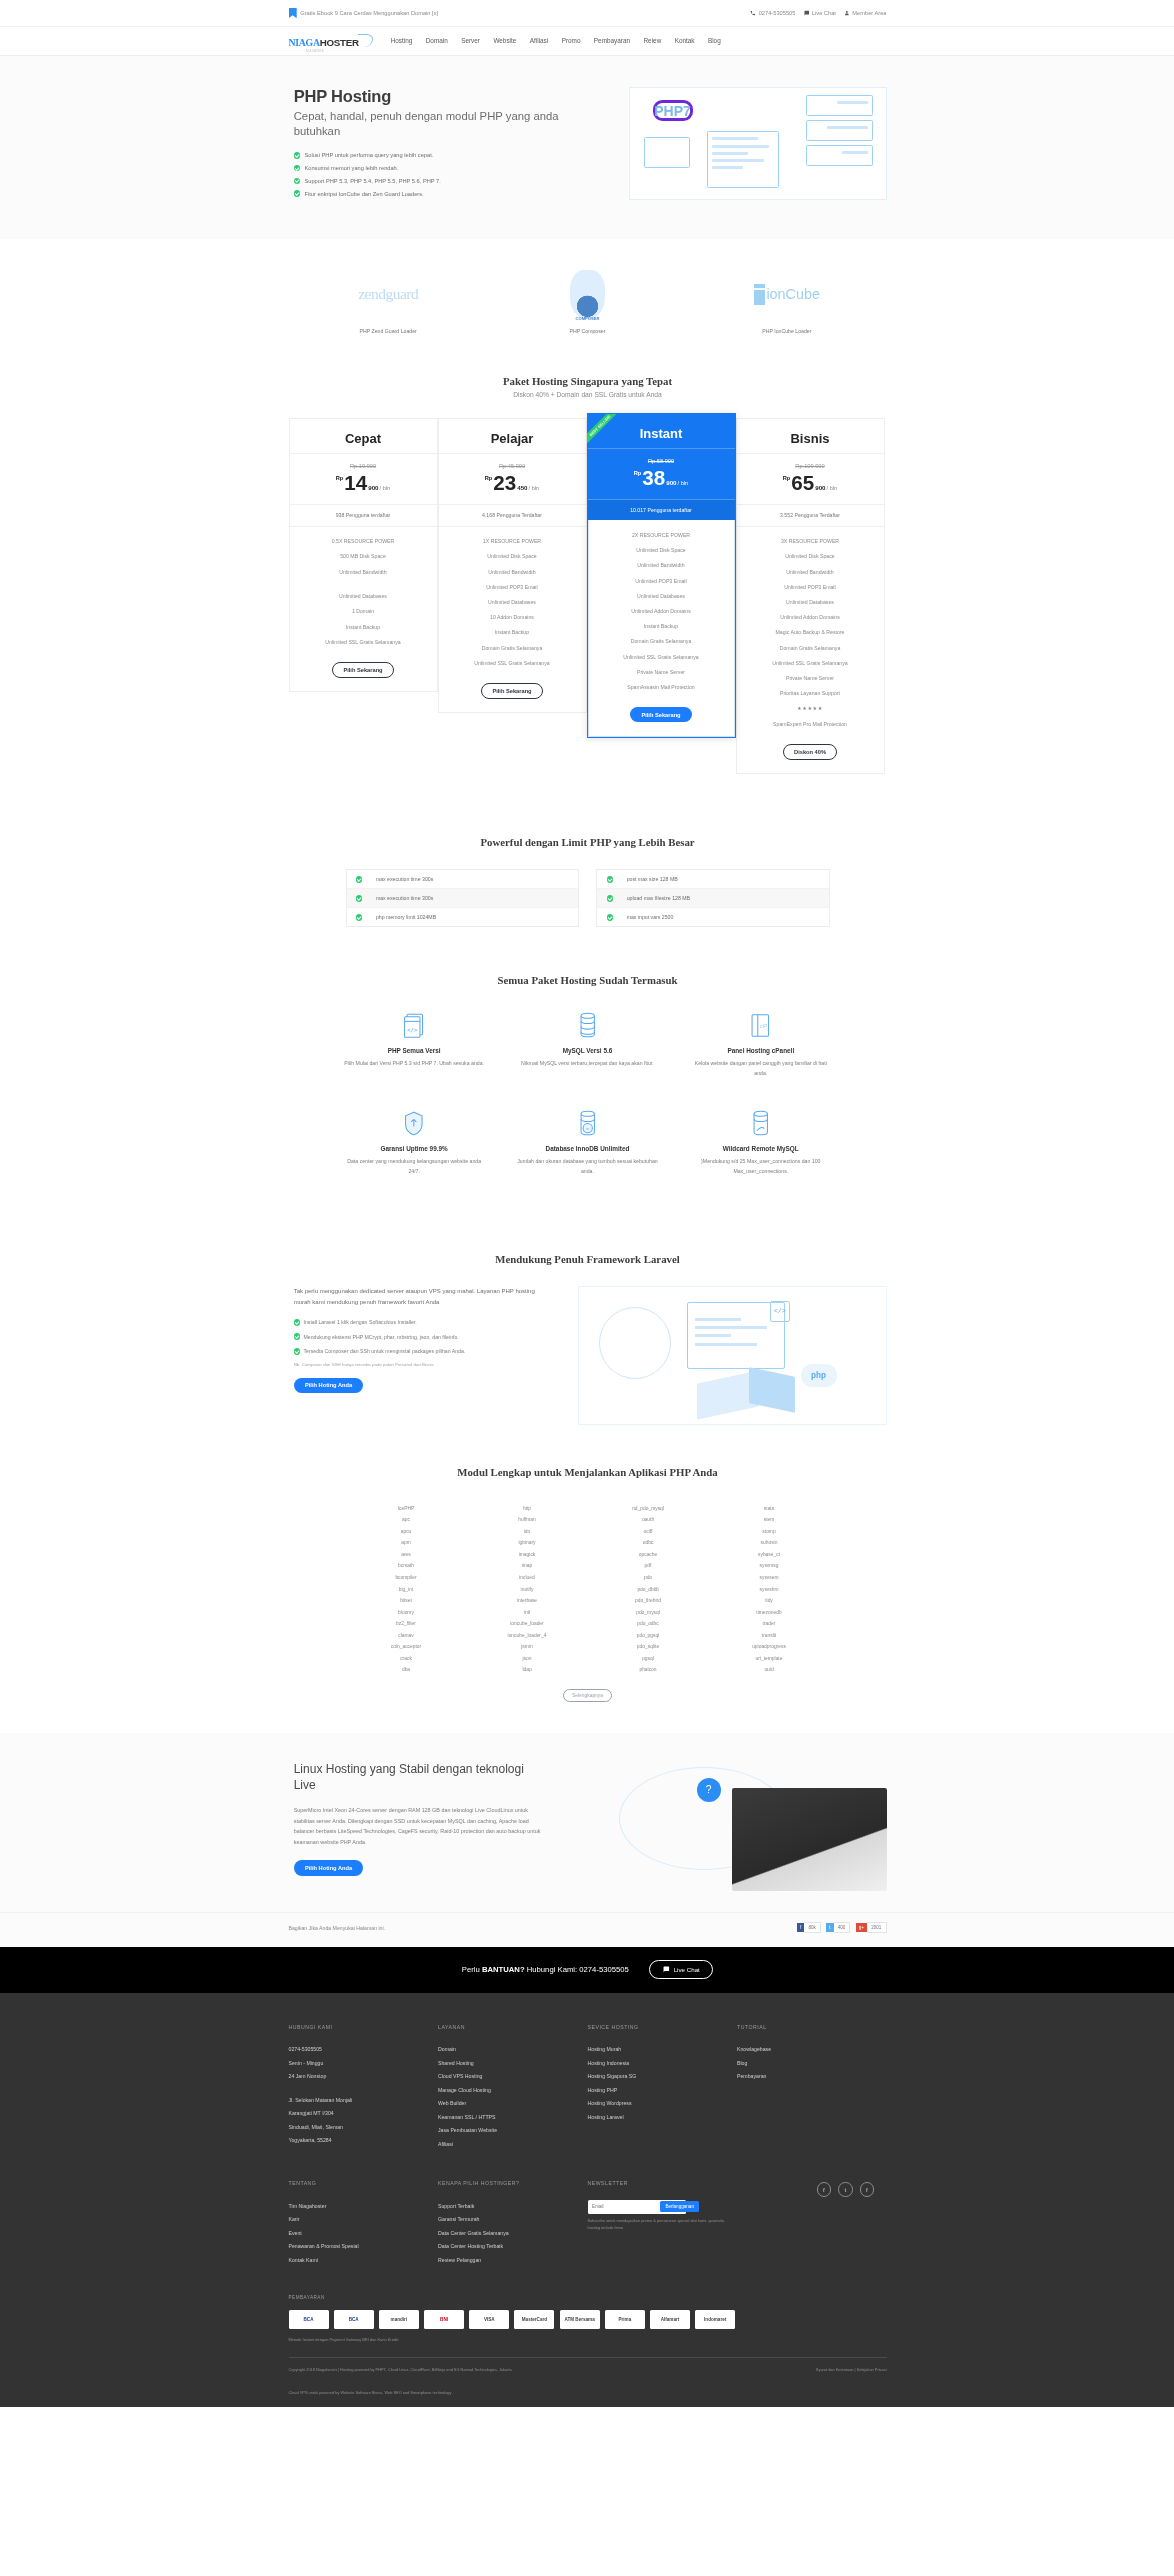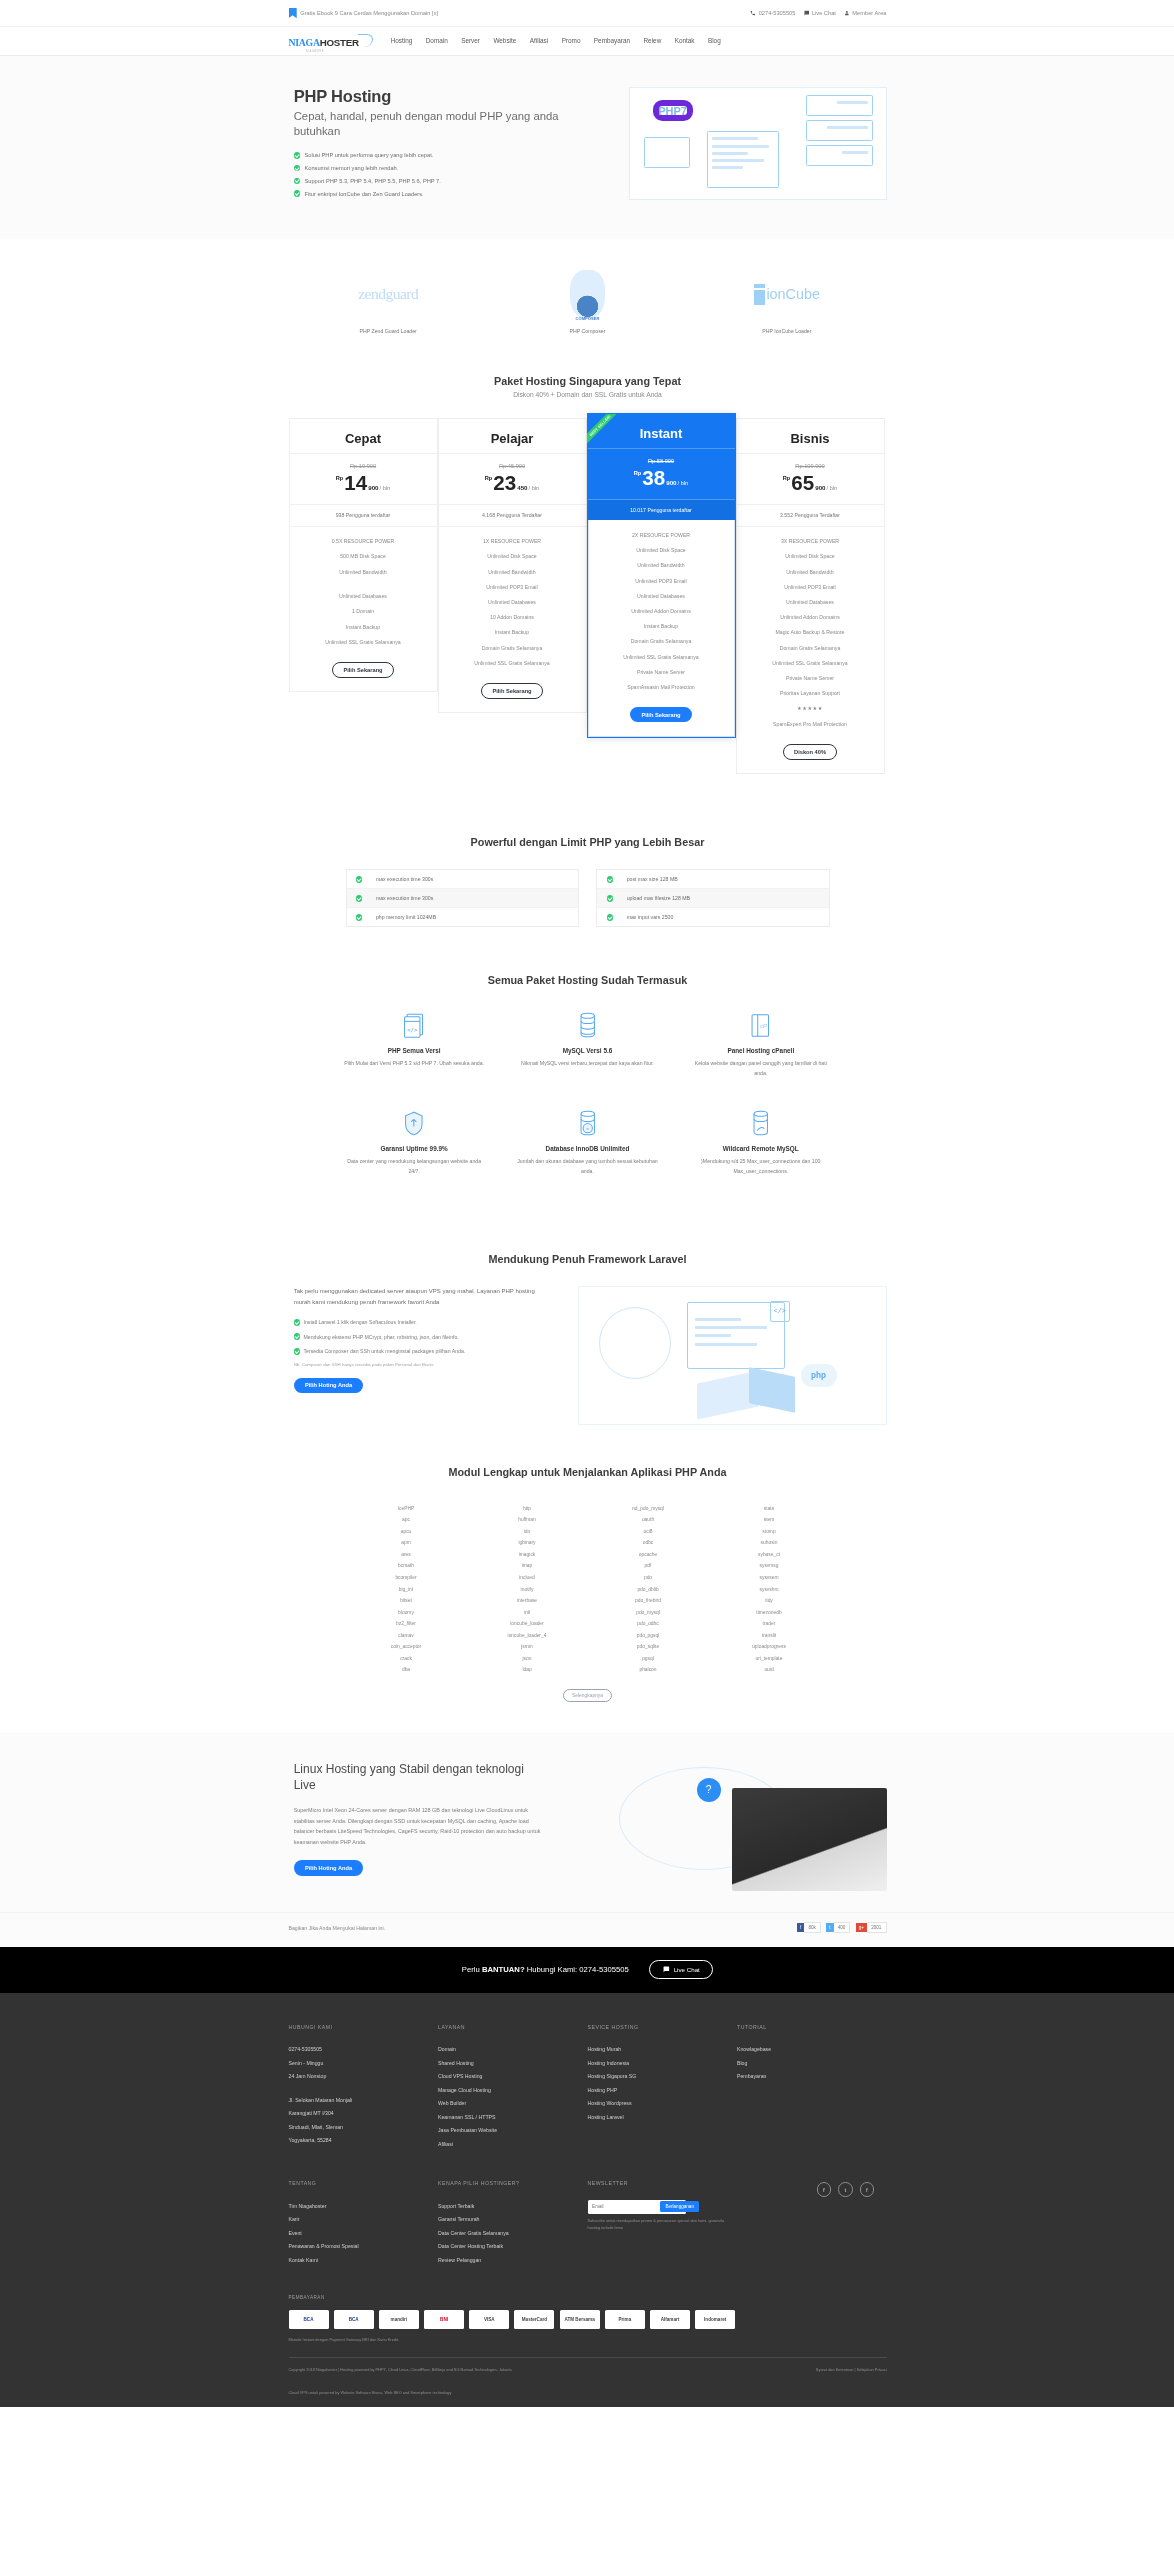--- a/index.html
+++ b/index.html
@@ -40,40 +40,40 @@
   .hero ul { list-style:none; margin-top:13.4px;}
   .hero ul li { display:flex; align-items:center; gap:4.1px; font-size:5.7px; color:#6d6d6d; margin-bottom:6.2px;}
   .chk { width:6.7px;height:6.7px;border-radius:50%;background:#2ecc71; display:inline-flex;align-items:center;justify-content:center;flex:none;}
   .chk:after { content:""; width:2.6px;height:1.5px;border-left:0.8px solid #fff;border-bottom:0.8px solid #fff; transform:rotate(-45deg); margin-top:-0.5px;}
   .hero-right { width:258px; height:113px; position:relative;}
 
   
   .illus { position:absolute; inset:0; border:0.5px solid #e3eef8; background:#fff; }
   .illus .bar { position:absolute; background:#cfe6fa; border-radius:1px;}
   .illus .srv { position:absolute; border:1px solid #9fd0f5; border-radius:1.5px; background:#fff;}
-  .illus .php7 { position:absolute; left:23px; top:12.4px; width:40px;height:20.6px;border:6px solid #6d28d9;border-radius:9.3px; color:#7cb9e8; font-size:11px; font-weight:bold; display:flex;align-items:center;justify-content:center;}
+  .illus .php7 { position:absolute; left:23px; top:12.4px; width:40px;height:20.6px;border:3px solid #6d28d9;border-radius:9.3px; color:#7cb9e8; font-size:14px; font-weight:bold; display:flex;align-items:center;justify-content:center;}
 
   
   .logos { background:#fff; padding:29px 0 20.6px; display:flex; justify-content:center;}
   .logos .inner { width:598px; display:flex; justify-content:space-around; }
   .logo-col { width:155px; text-align:center;}
   .logo-col .mark { height:52px; display:flex; align-items:center; justify-content:center;}
   .logo-col .cap { font-size:5.2px; color:#777; margin-top:7.2px;}
   .zendguard { font-size:15.5px; color:#bcdcf7; letter-spacing:-0.5px;font-family:Liberation Serif, serif;}
   .ioncube { font-size:14.4px; color:#9ed0f5; font-weight:500; display:flex; align-items:center; gap:1.5px;}
   .ioncube .blk { width:11.3px;height:21.6px;background:#9ed0f5; position:relative;}
   .ioncube .blk:after{content:"";position:absolute;left:0;top:4.6px;width:11.3px;height:2.1px;background:#fff;}
   .composer { width:35px;height:49px; background:
      radial-gradient(circle at 50% 74%, #4a84c7 0 26%, transparent 27%),
      linear-gradient(#dfeefc,#dfeefc); border-radius:40% 40% 45% 45%; position:relative;}
   .composer:after{content:"COMPOSER";position:absolute;bottom:-2.1px;left:-1px;width:37px;text-align:center;font-size:4.1px;color:#4a84c7;font-weight:bold;}
 
   
   .pricing { background:#fff; padding:20.6px 0 46px;}
-  .sect-title { text-align:center; font-size:10.8px; color:#3d3d3d; font-weight:bold;}
+  .sect-title { text-align:center; font-size:10.8px; color:#3d3d3d; font-weight:bold;font-family:Liberation Serif, serif;}
   .sect-sub { text-align:center; font-size:6.7px; color:#8a8a8a; margin-top:4.1px;}
   .cards { width:598px; margin:20.6px auto 0; display:flex; align-items:flex-start;}
   .card { width:149px; background:#fff; border:0.5px solid #eee; position:relative;}
   .card .head { text-align:center; padding:11.3px 0 7.2px; font-size:13px; font-weight:bold; color:#252525; border-bottom:0.5px solid #f0f0f0;}
   .card .price { text-align:center; padding:9.3px 0 11.3px; border-bottom:0.5px solid #f0f0f0;}
   .price .old { font-size:5.7px; color:#9a9a9a; text-decoration:line-through;}
   .price .now { margin-top:4.1px; display:flex; align-items:baseline; justify-content:center; gap:1px;}
   .price .rp { font-size:5.7px; font-weight:bold; color:#252525; align-self:flex-start; margin-top:2.1px;}
   .price .big { font-size:20.6px; font-weight:bold; color:#252525; line-height:0.95;}
   .price .cents { font-size:6.2px; font-weight:bold; color:#252525;}

